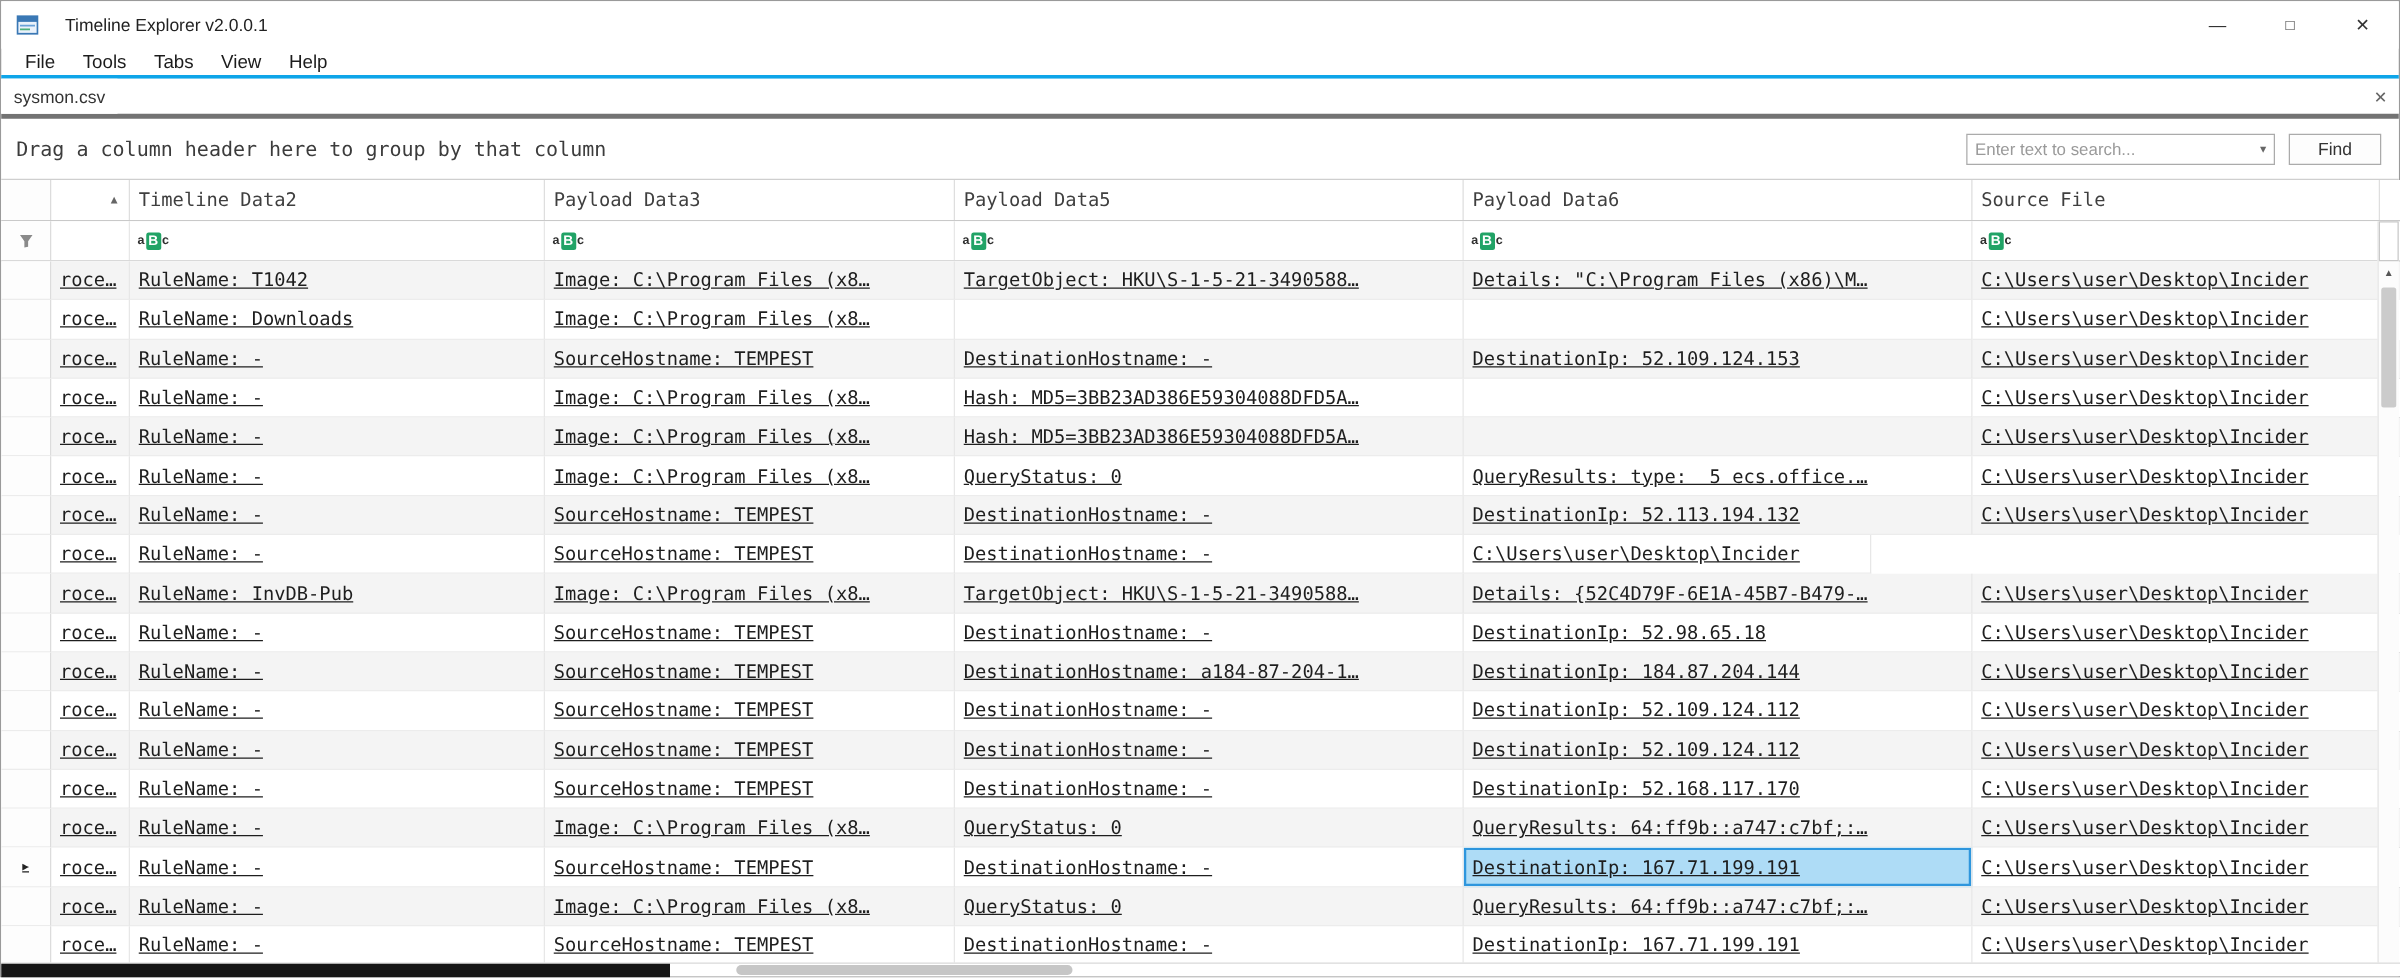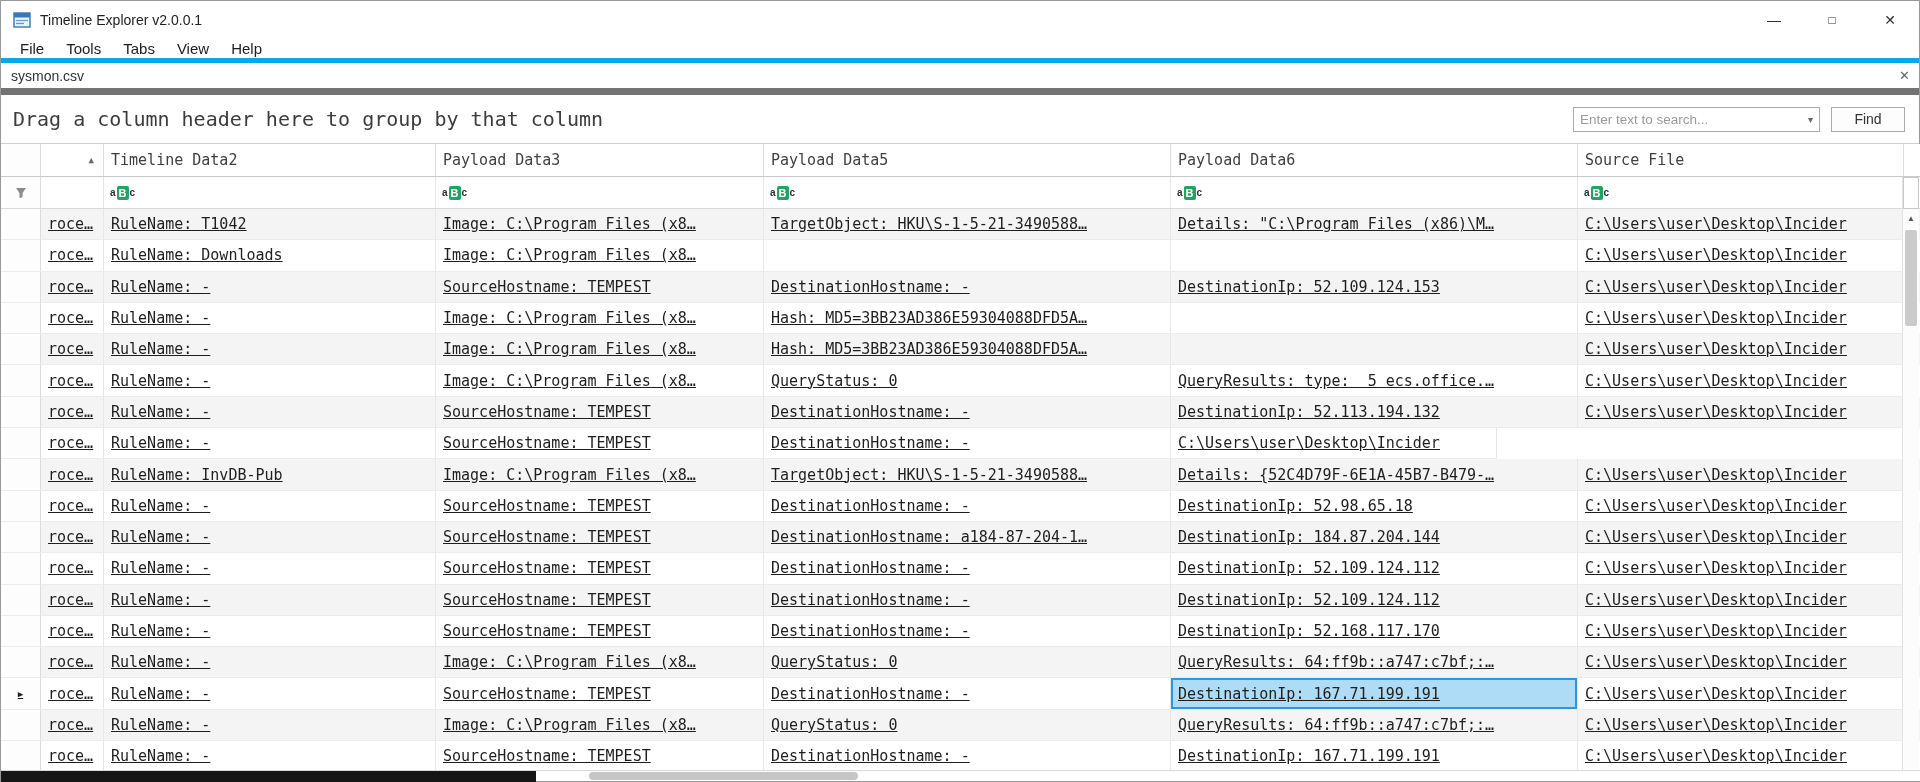--- a/index.html
+++ b/index.html
@@ -1,39 +1,39 @@
 <!DOCTYPE html>
 <html style="--sel-bg: #aedcf6; --sel-border: #2e96dd; --green: #21a366; --band: #f4f4f4;"><head>
 <meta charset="utf-8">
 <style>
   * { box-sizing: border-box; margin: 0; padding: 0; }
   html, body { width: 1920px; height: 782px; background: #fff; overflow: hidden; }
   body { font-family: "Liberation Sans", sans-serif; color: #1a1a1a; position: relative; }
   .app { position: absolute; inset: 0; border: 1px solid #9a9a9a; background: #fff; }
 
   
-  .titlebar { height: 38px; display: flex; align-items: center; padding-left: 12px; background: #fff; }
+  .titlebar { height: 38px; display: flex; align-items: center; padding-left: 12px; background: #fff; gap: 12px; }
   .app-icon { width: 18px; height: 18px; margin-right: 9px; flex: 0 0 auto; }
   .title-text { font-size: 14px; color: #222; }
   .win-controls { margin-left: auto; display: flex; height: 100%; }
   .wbtn { width: 58px; height: 100%; display: flex; align-items: center; justify-content: center; color: #333; font-size: 14px; }
   .wbtn.max span { font-size: 12px; }
 
   
-  .menubar { height: 24px; display: flex; align-items: center; padding-left: 8px; border-bottom: 5px solid #0ea5e9; }
+  .menubar { height: 24px; display: flex; align-items: center; padding-left: 8px; border-bottom: 3px solid #0ea5e9; }
   .mitem { padding: 0 11px; font-size: 15px; color: #1c1c1c; }
 
   
-  .tabstrip { height: 32px; display: flex; align-items: center; border-bottom: 7px solid #737373; position: relative; background: #fff; }
+  .tabstrip { height: 32px; display: flex; align-items: center; border-bottom: 4px solid #737373; position: relative; background: #fff; }
   .tab { padding: 0 10px; font-size: 14px; color: #333; height: 100%; display: flex; align-items: center; background: #fff; }
   .tab-close { position: absolute; right: 9px; color: #666; font-size: 13px; }
 
   
   .grouppanel { height: 49px; display: flex; align-items: center; padding: 0 12px 0 12px; border-bottom: 1px solid #cfcfcf; background: #fff; }
-  .group-text { font-family: "DejaVu Sans Mono", "Liberation Mono", monospace; font-size: 20px; color: #3c3c3c; white-space: pre; }
+  .group-text { font-family: "DejaVu Sans Mono", "Liberation Mono", monospace; font-size: 16px; color: #3c3c3c; white-space: pre; }
   .searcharea { margin-left: auto; display: flex; align-items: flex-start; gap: 11px; padding-right: 2px; }
   .search-box { width: 247px; height: 25px; border: 1px solid #ababab; background: #fff; display: flex; align-items: center; padding: 0 6px; }
   .search-box input { border: none; outline: none; flex: 1 1 auto; font-family: "Liberation Sans", sans-serif; font-size: 13.5px; color: #333; background: transparent; min-width: 0; }
   .search-box input::placeholder { color: #9a9a9a; }
   .search-chevron { color: #666; font-size: 10px; padding-left: 5px; }
   .find-btn { width: 74px; height: 25px; border: 1px solid #ababab; background: #fdfdfd; display: flex; align-items: center; justify-content: center; font-size: 14px; color: #333; }
 
   
   .gridwrap { position: relative; width: 1920px; font-family: "DejaVu Sans Mono", "Liberation Mono", monospace; font-size: 15px; color: #1e1e1e; }
   .hrow { height: 33px; display: flex; border-bottom: 1px solid #c9c9c9; background: #fff; color: #3f3f3f; }

